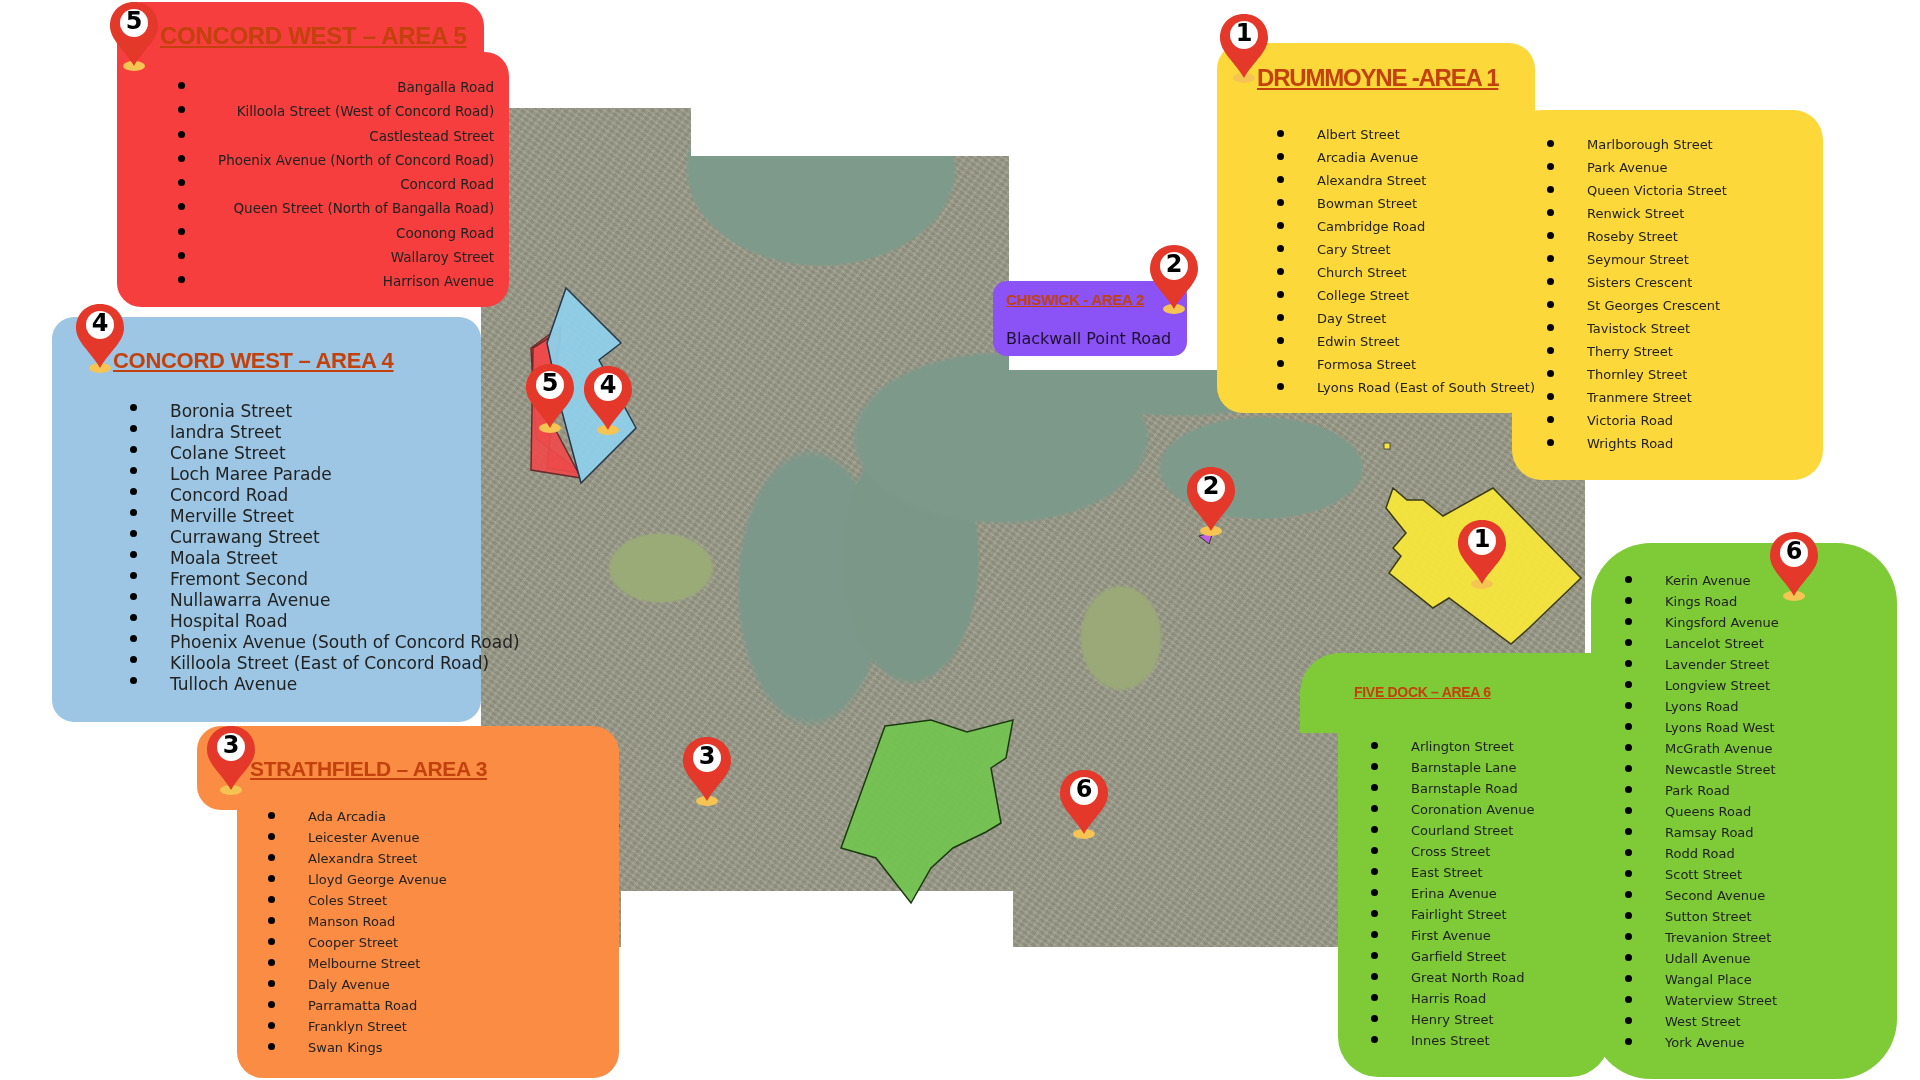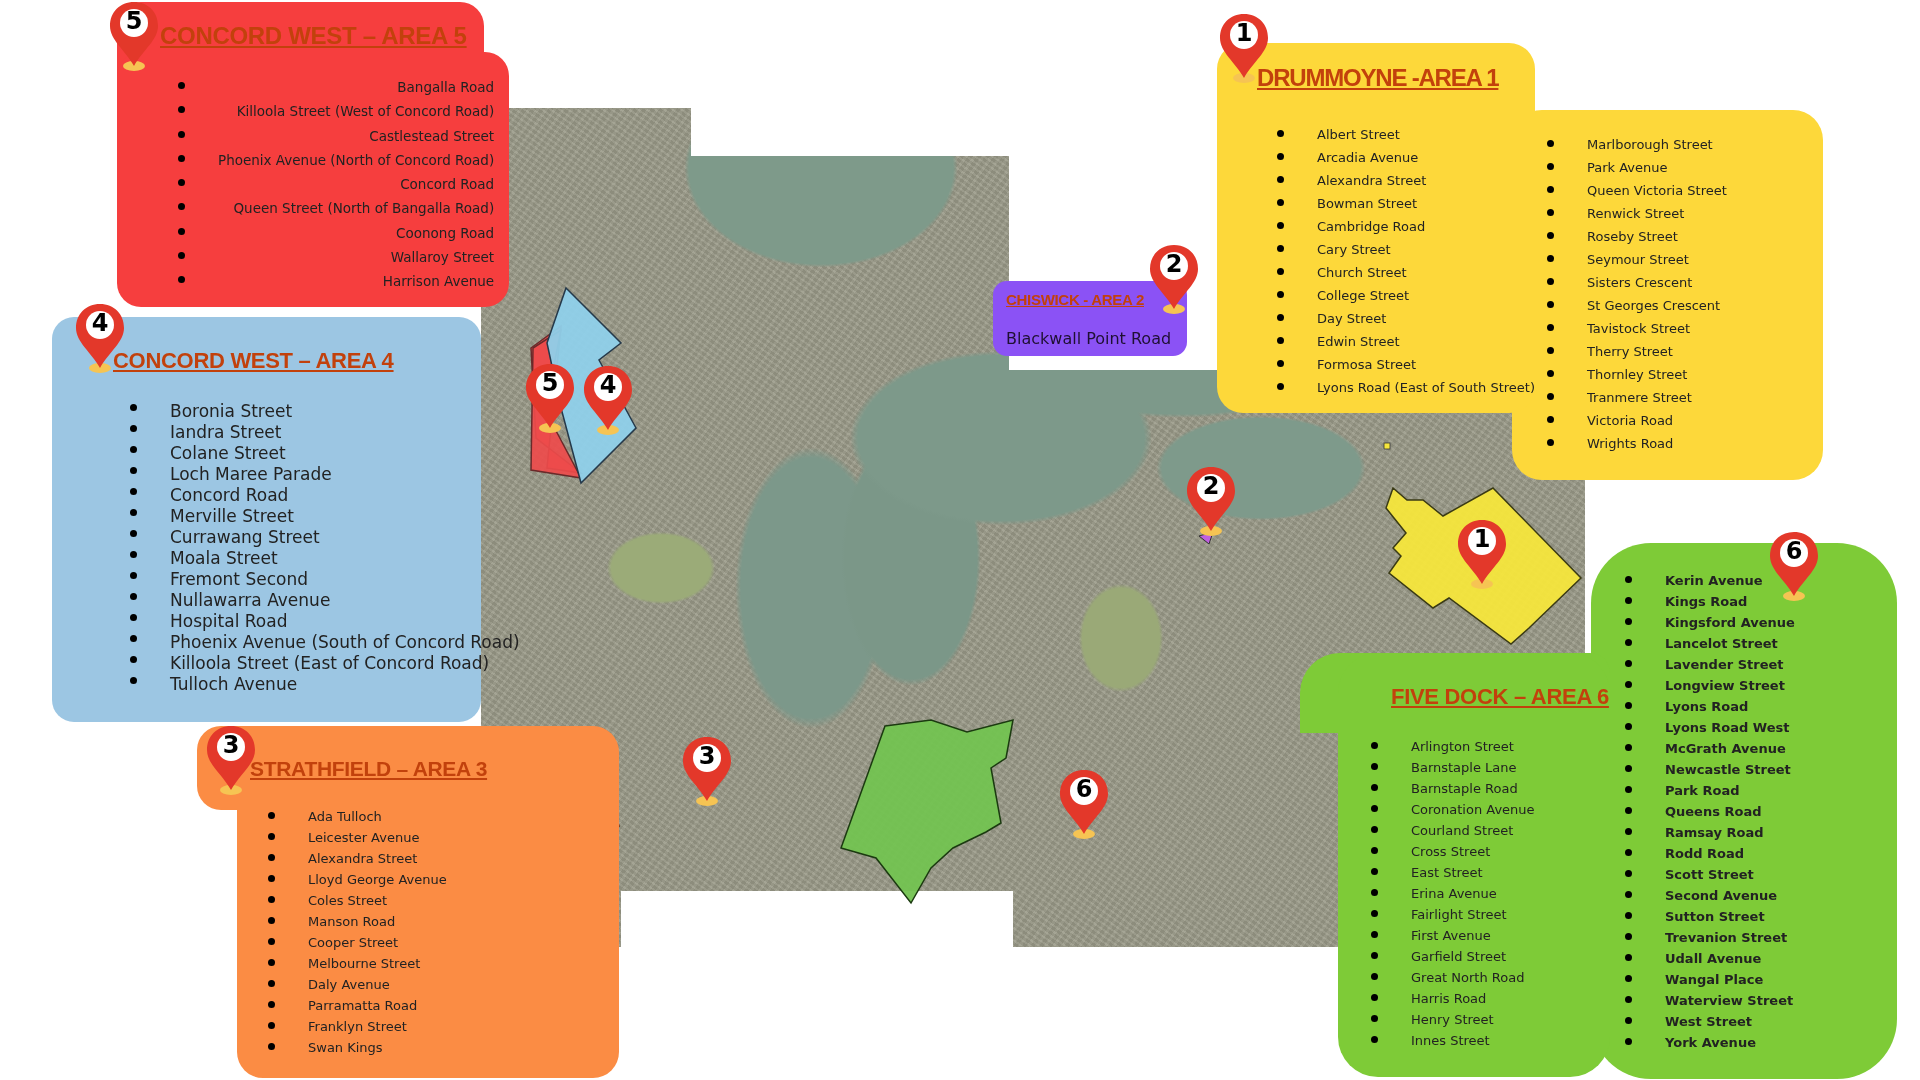--- a/index.html
+++ b/index.html
@@ -90,23 +90,23 @@
   .p1 .panel-shape.b { left:1512px; top:110px; width:311px; height:370px; background:#fdd83a; border-radius:30px; }
   .p1 .panel-title { left:1257px; top:64px; font-size:24px; letter-spacing:-1.2px; }
   .p1 .street-list.col1 { left:1277px; top:127px; font-size:13px; }
   .p1 .street-list.col2 { left:1547px; top:137px; font-size:13px; }
   .p1 .street-list li { height:23px; }
 
   
   .p6 .panel-shape.a { left:1300px; top:653px; width:310px; height:80px; background:#7ecb37; border-radius:40px 20px 0 0; }
   .p6 .panel-shape.b { left:1338px; top:653px; width:272px; height:424px; background:#7ecb37; border-radius:40px; }
   .p6 .panel-shape.c { left:1591px; top:543px; width:306px; height:536px; background:#7ecb37; border-radius:60px; }
-  .p6 .panel-title { left:1354px; top:684px; font-size:22px;margin-left:37px; }
+  .p6 .panel-title { left:1354px; top:684px; font-size:14px; }
   .p6 .street-list.col1 { left:1371px; top:739px; font-size:13px; }
-  .p6 .street-list.col2 { left:1625px; top:573px; font-size:13px;font-weight:bold; }
+  .p6 .street-list.col2 { left:1625px; top:573px; font-size:13px; }
   .p6 .street-list li { height:21px; }
 </style>
 </head>
 <body>
 
 <svg width="0" height="0" style="position:absolute">
   <defs>
     <symbol id="pin-shape" viewBox="0 0 54 72">
       <ellipse cx="27" cy="66" rx="11" ry="5" fill="#f6c453"></ellipse>
       <path d="M27 2 C13 2 3 12 3 26 C3 40 18 50 27 66 C36 50 51 40 51 26 C51 12 41 2 27 2 Z" fill="#e3382a"></path>
@@ -230,21 +230,21 @@
   <div class="panel-shape a"></div>
   <div class="panel-shape b"></div>
   <div class="pin" style="left:204px; top:724px;">
     <svg>
         <use href="#pin-shape"></use>
       </svg>
     <span class="pin-num">3</span>
   </div>
   <div class="panel-title">STRATHFIELD – AREA  3</div>
   <ul class="street-list">
-    <li>Ada Tulloch</li>
+    <li>Ada Arcadia</li>
     <li>Leicester Avenue</li>
     <li>Alexandra Street</li>
     <li>Lloyd George Avenue</li>
     <li>Coles Street</li>
     <li>Manson Road</li>
     <li>Cooper Street</li>
     <li>Melbourne Street</li>
     <li>Daly Avenue</li>
     <li>Parramatta Road</li>
     <li>Franklyn Street</li>

